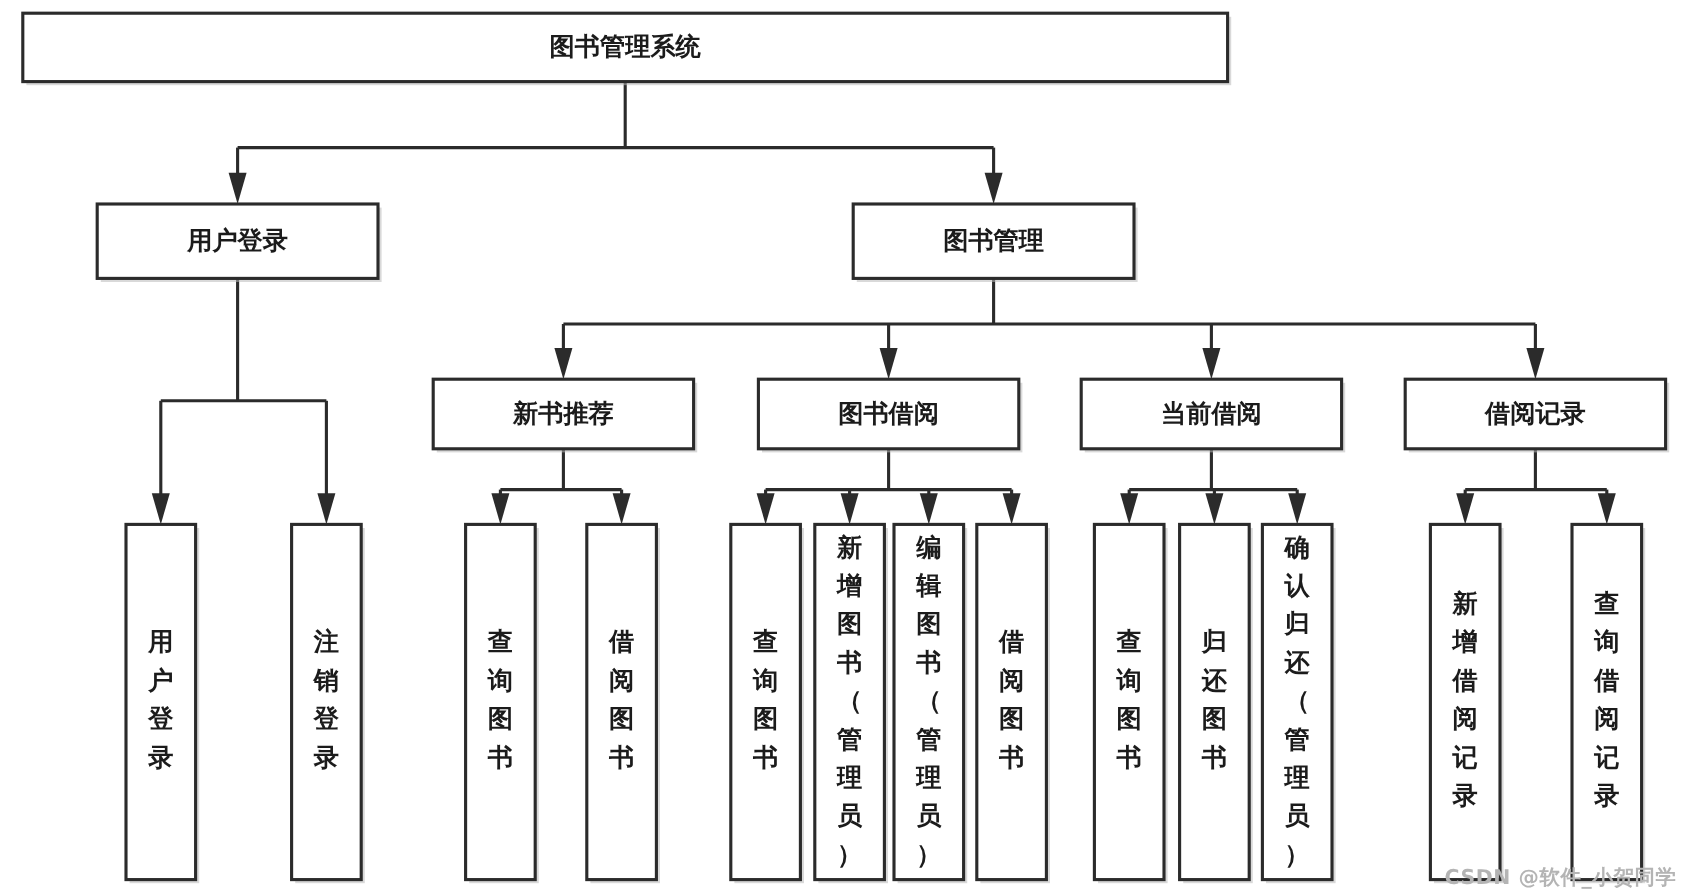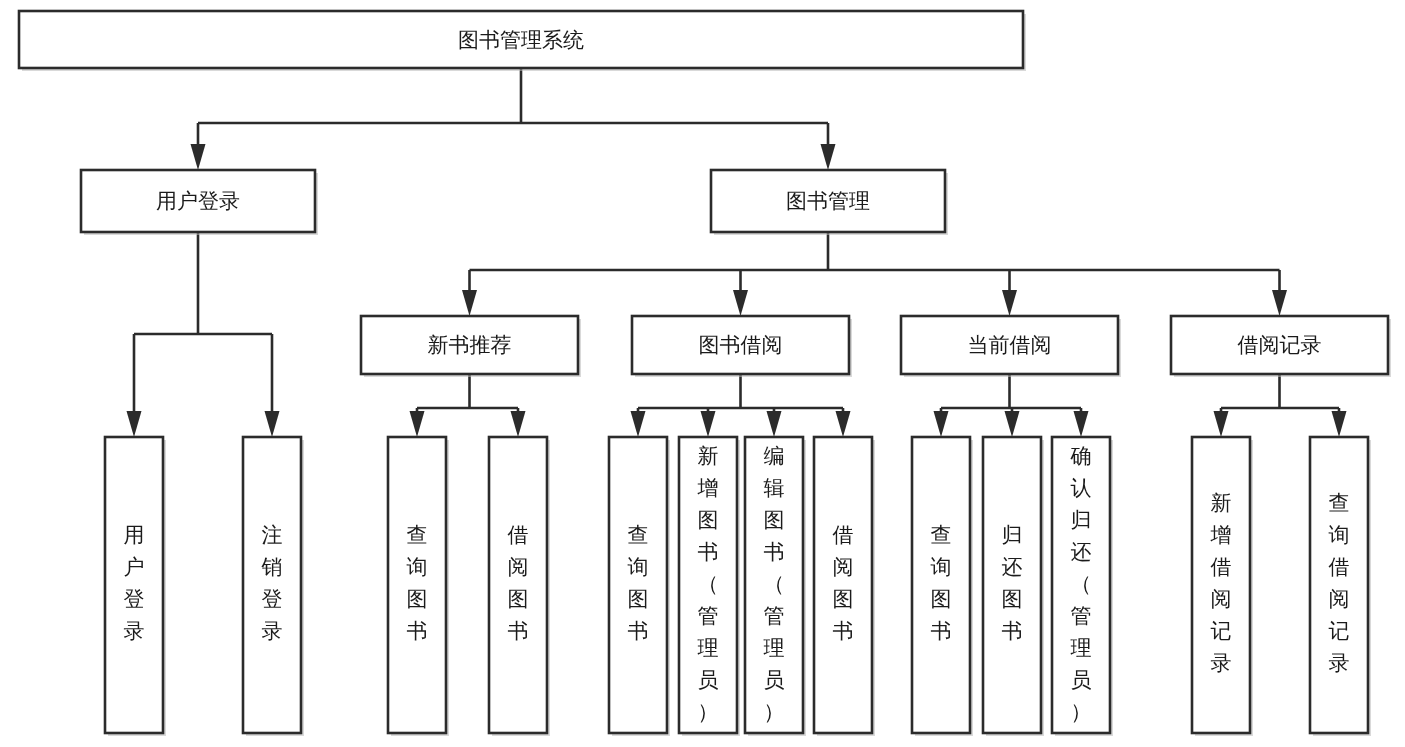--- a/index.html
+++ b/index.html
@@ -11,20 +11,21 @@
     width: 1405px;
     height: 747px;
     font-family: "DejaVu Sans", "Liberation Sans", sans-serif;
     overflow: hidden;
     position: relative;
   }
   #diagram-root {
     position: relative;
     width: 1405px;
     height: 747px;
+    font-weight: bold;
   }
   svg#tree-svg {
     position: absolute;
     left: 0;
     top: 0;
     width: 1405px;
     height: 747px;
     display: block;
   }
   .node-box {
@@ -226,13 +227,14 @@
           <rect class="node-box" x="1192" y="437" width="58" height="296"></rect>
           <text class="node-label-v" x="1221" y="510"><tspan x="1221" dy="0">新</tspan><tspan x="1221" dy="32">增</tspan><tspan x="1221" dy="32">借</tspan><tspan x="1221" dy="32">阅</tspan><tspan x="1221" dy="32">记</tspan><tspan x="1221" dy="32">录</tspan></text>
         </g>
         <g>
           <rect class="node-shadow" x="1313" y="440" width="58" height="296"></rect>
           <rect class="node-box" x="1310" y="437" width="58" height="296"></rect>
           <text class="node-label-v" x="1339" y="510"><tspan x="1339" dy="0">查</tspan><tspan x="1339" dy="32">询</tspan><tspan x="1339" dy="32">借</tspan><tspan x="1339" dy="32">阅</tspan><tspan x="1339" dy="32">记</tspan><tspan x="1339" dy="32">录</tspan></text>
         </g>
       </g>
   </svg>
+  <div class="watermark">CSDN @软件_小贺同学</div>
 </div>
 
 </body></html>

